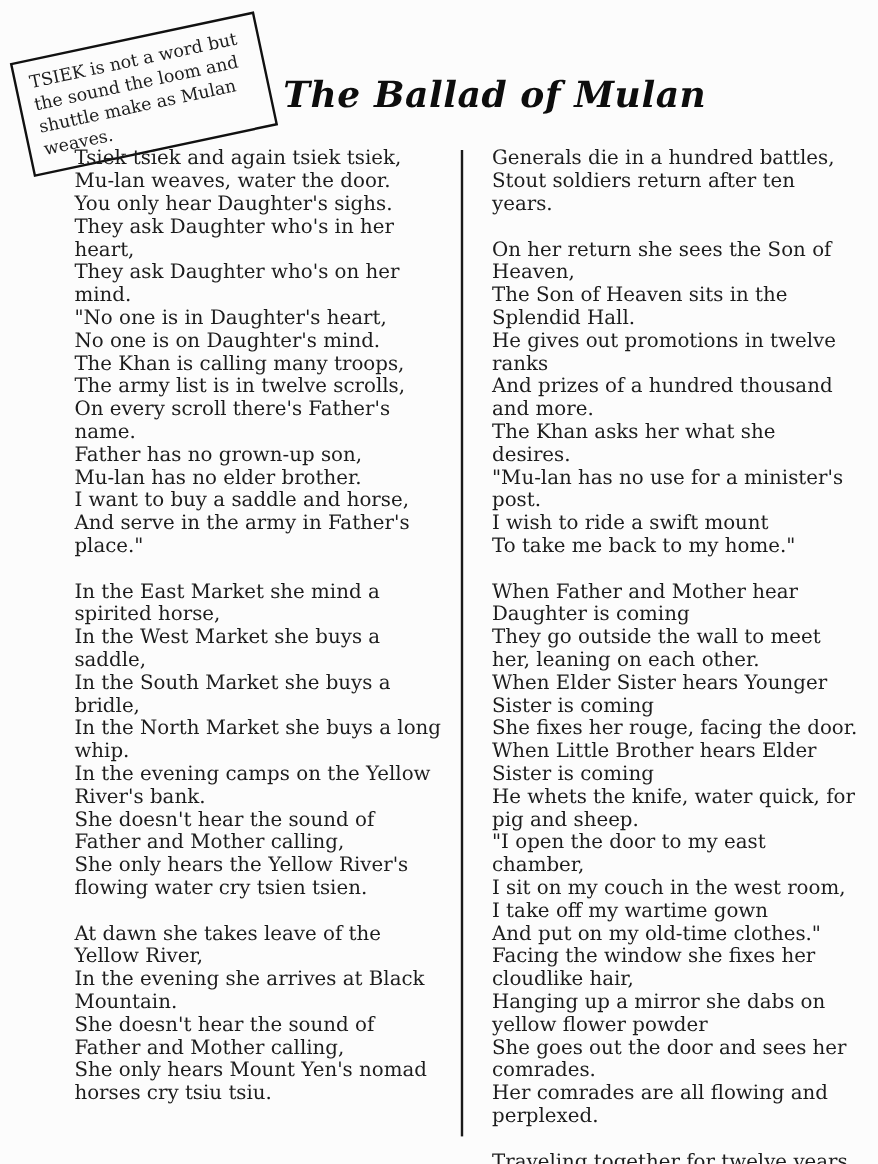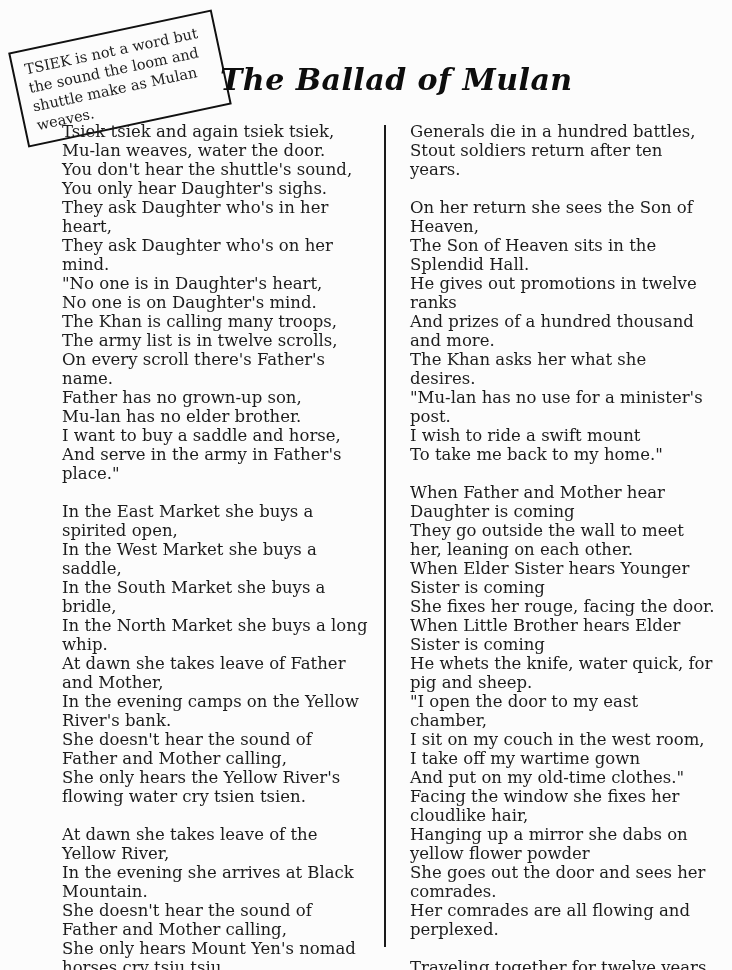--- a/index.html
+++ b/index.html
@@ -25,21 +25,21 @@
     border: 2px solid #111111;
     background: #fcfcfc;
     transform: rotate(-12deg);
     transform-origin: center center;
     font-size: 14.5px;
     line-height: 1.3;
     color: #1c1c1c;
   }
   .title {
     position: absolute;
-    left: 220px;
+    left: 236px;
     top: 62px;
     margin: 0;
     font-size: 30px;
     font-weight: bold;
     font-style: italic;
     color: #0d0d0d;
     letter-spacing: 0.5px;
     white-space: nowrap;
   }
   .col {
@@ -68,40 +68,38 @@
 
 <div class="page">
   <div class="note-box">
     <span>TSIEK is not a word but the sound the loom and shuttle make as Mulan weaves.</span>
   </div>
   <h1 class="title">The Ballad of Mulan</h1>
   <div class="col col-left" id="col-left">
       <div class="stanza">
         <div class="verse-line">Tsiek tsiek and again tsiek tsiek,</div>
         <div class="verse-line">Mu-lan weaves, water the door.</div>
-        <div class="verse-line">You don't hear the shuttle's sound,</div>
         <div class="verse-line">You only hear Daughter's sighs.</div>
         <div class="verse-line">They ask Daughter who's in her heart,</div>
         <div class="verse-line">They ask Daughter who's on her mind.</div>
         <div class="verse-line">"No one is in Daughter's heart,</div>
         <div class="verse-line">No one is on Daughter's mind.</div>
         <div class="verse-line">The Khan is calling many troops,</div>
         <div class="verse-line">The army list is in twelve scrolls,</div>
         <div class="verse-line">On every scroll there's Father's name.</div>
         <div class="verse-line">Father has no grown-up son,</div>
         <div class="verse-line">Mu-lan has no elder brother.</div>
         <div class="verse-line">I want to buy a saddle and horse,</div>
         <div class="verse-line">And serve in the army in Father's place."</div>
       </div>
       <div class="stanza">
-        <div class="verse-line">In the East Market she buys a spirited open,</div>
+        <div class="verse-line">In the East Market she mind a spirited horse,</div>
         <div class="verse-line">In the West Market she buys a saddle,</div>
         <div class="verse-line">In the South Market she buys a bridle,</div>
         <div class="verse-line">In the North Market she buys a long whip.</div>
-        <div class="verse-line">At dawn she takes leave of Father and Mother,</div>
         <div class="verse-line">In the evening camps on the Yellow River's bank.</div>
         <div class="verse-line">She doesn't hear the sound of Father and Mother calling,</div>
         <div class="verse-line">She only hears the Yellow River's flowing water cry tsien tsien.</div>
       </div>
       <div class="stanza">
         <div class="verse-line">At dawn she takes leave of the Yellow River,</div>
         <div class="verse-line">In the evening she arrives at Black Mountain.</div>
         <div class="verse-line">She doesn't hear the sound of Father and Mother calling,</div>
         <div class="verse-line">She only hears Mount Yen's nomad horses cry tsiu tsiu.</div>
       </div>

